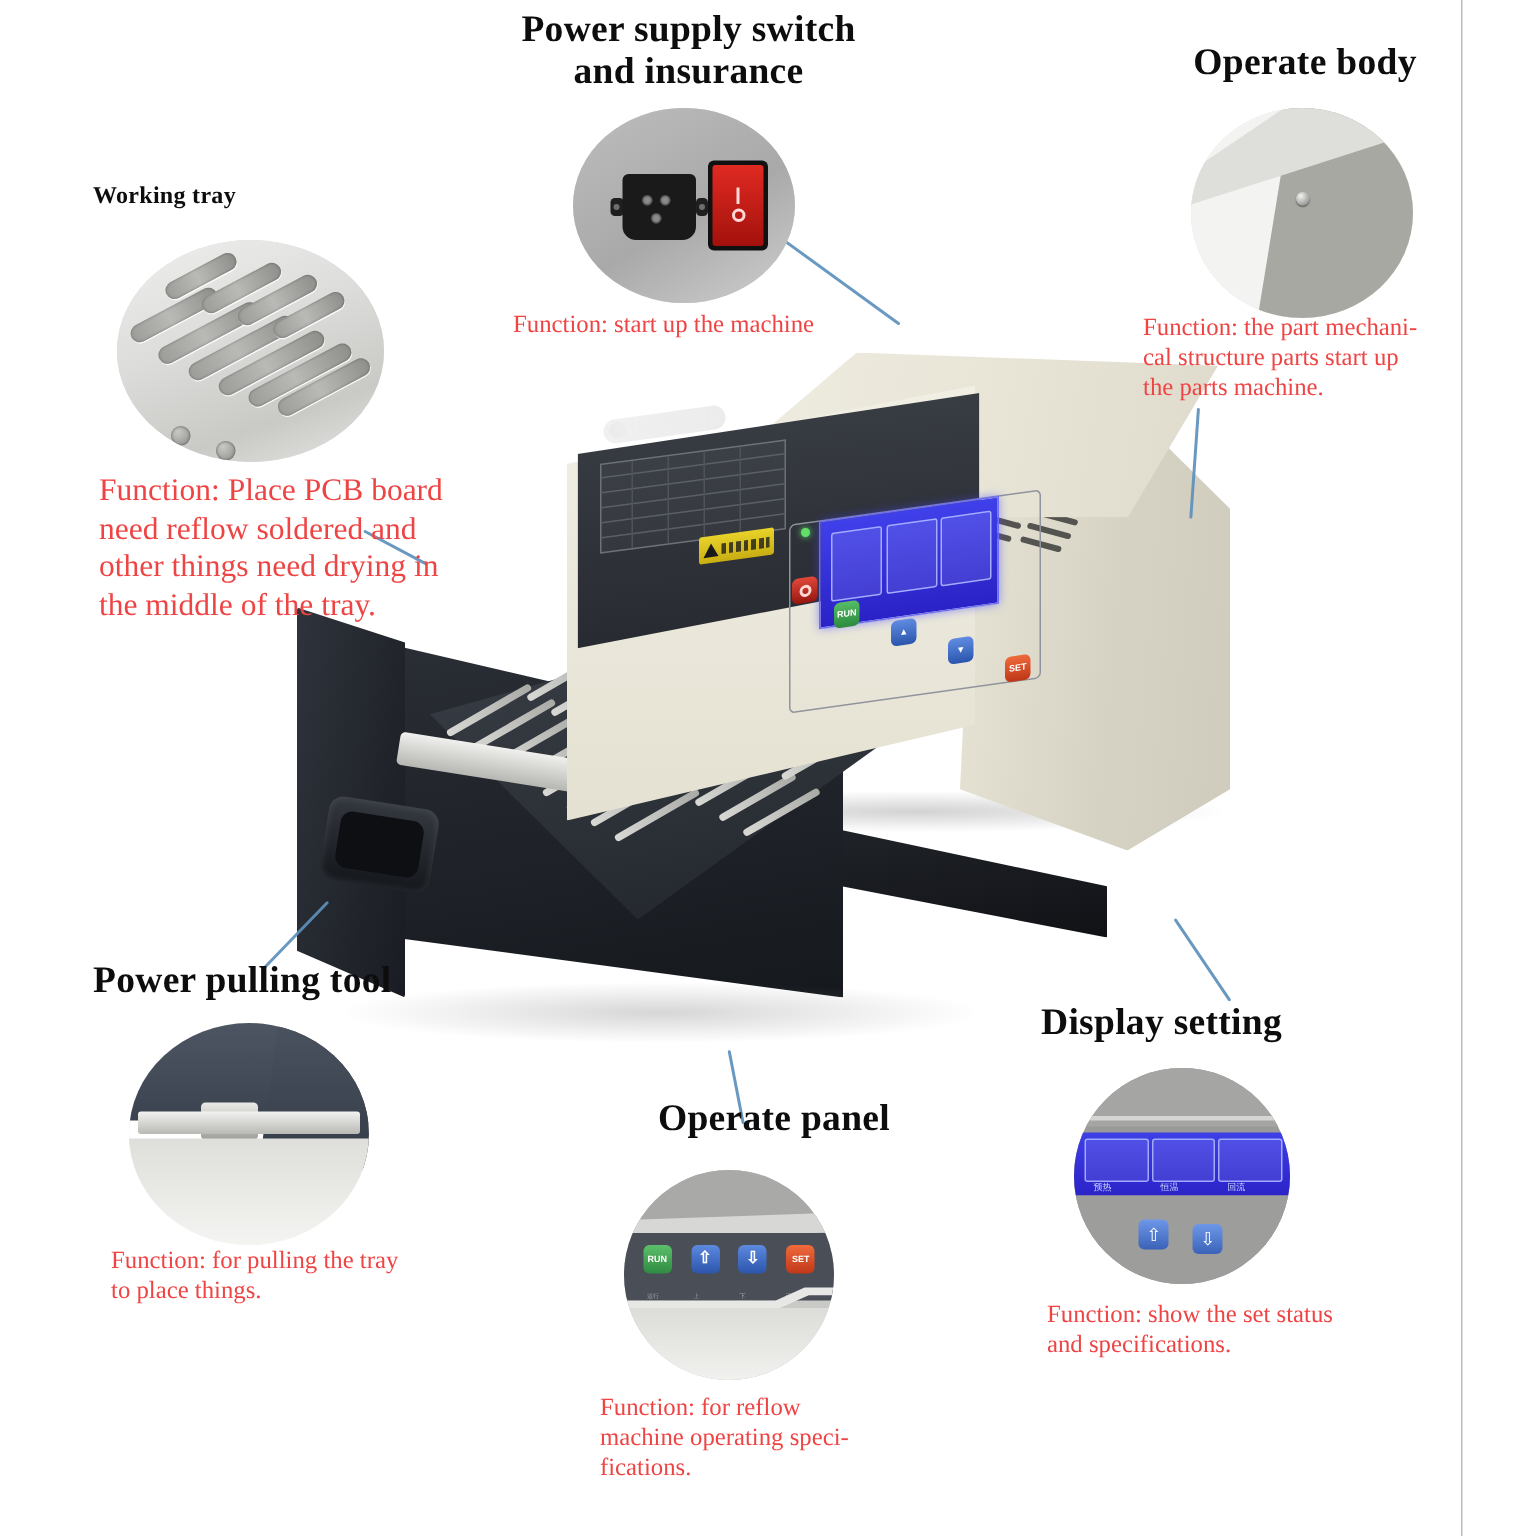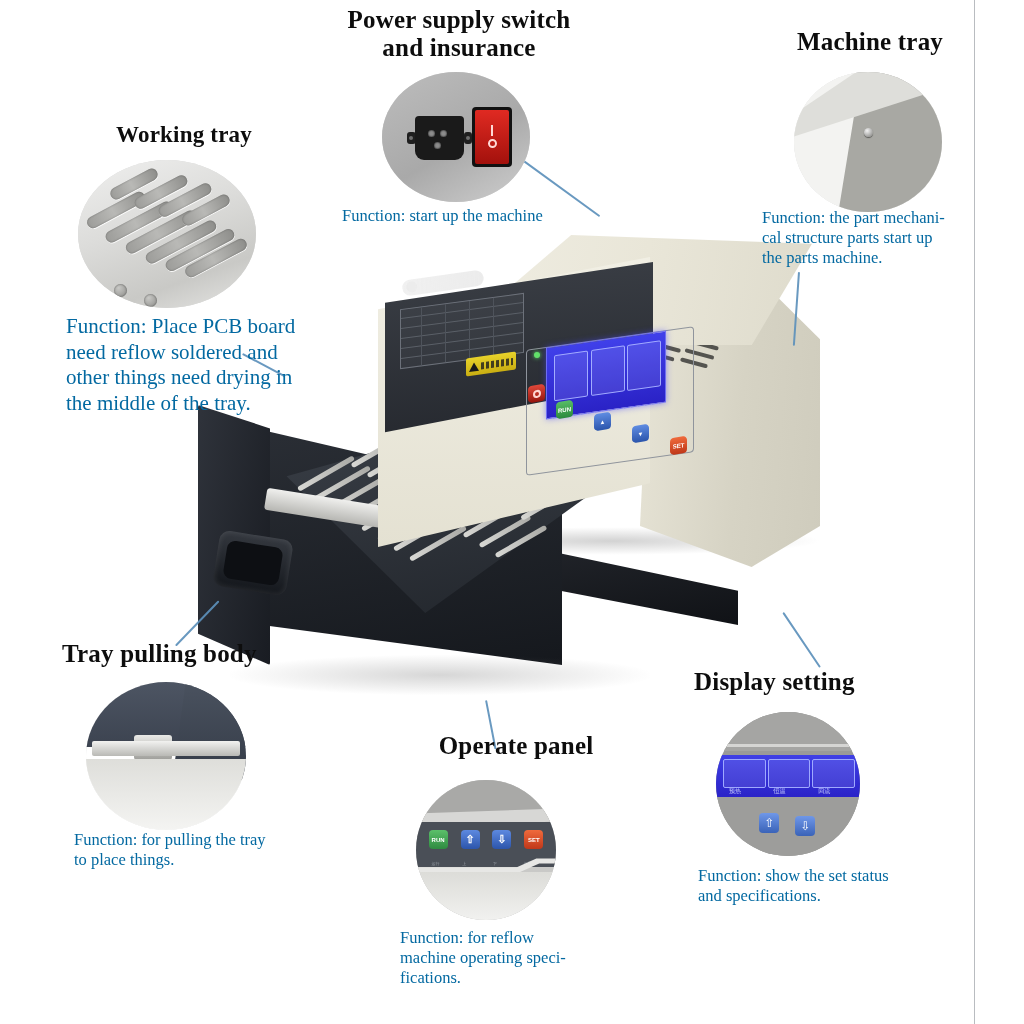--- a/index.html
+++ b/index.html
@@ -19,21 +19,21 @@
   .callout{position:absolute;}
   .callout .title{
     font-family:"Liberation Serif", serif;
     font-weight:bold;
     color:#0d0d0d;
     letter-spacing:.2px;
     line-height:1.12;
   }
   .callout .caption{
     font-family:"Liberation Serif", serif;
-    color:#0369a1;
+    color:#ef4444;
     line-height:1.22;
   }
   .bubble{
     position:absolute;
     border-radius:50%;
     overflow:hidden;
     background:#d8d8d8;
   }
 
   
@@ -301,21 +301,21 @@
   </div>
 
   <div class="leader" style="left:513px;top:152px;width:108px;transform:rotate(36deg);"></div>
   <div class="leader" style="left:800px;top:272px;width:74px;transform:rotate(94deg);"></div>
   <div class="leader" style="left:243px;top:353px;width:48px;transform:rotate(28deg);"></div>
   <div class="leader" style="left:175px;top:645px;width:62px;transform:rotate(-46deg);"></div>
   <div class="leader" style="left:487px;top:700px;width:50px;transform:rotate(79deg);"></div>
   <div class="leader" style="left:784px;top:612px;width:66px;transform:rotate(56deg);"></div>
 
   <div class="callout" style="left:62px;top:122px;width:270px;">
-    <div class="title" style="font-size:23px;text-align:right;width:190px;">Working tray</div>
+    <div class="title" style="font-size:16px;text-align:left;width:190px;">Working tray</div>
     <div class="bubble" style="left:16px;top:38px;width:178px;height:148px;border-radius:50%;">
       <div class="art-tray">
         <div class="slot" style="left:6px;top:44px;width:64px;height:12px;transform:rotate(-28deg);"></div>
         <div class="slot" style="left:24px;top:56px;width:74px;height:12px;transform:rotate(-28deg);"></div>
         <div class="slot" style="left:44px;top:66px;width:78px;height:12px;transform:rotate(-28deg);"></div>
         <div class="slot" style="left:64px;top:76px;width:78px;height:12px;transform:rotate(-28deg);"></div>
         <div class="slot" style="left:84px;top:84px;width:76px;height:12px;transform:rotate(-28deg);"></div>
         <div class="slot" style="left:104px;top:92px;width:68px;height:12px;transform:rotate(-28deg);"></div>
         <div class="slot" style="left:30px;top:18px;width:52px;height:12px;transform:rotate(-28deg);"></div>
         <div class="slot" style="left:54px;top:26px;width:58px;height:12px;transform:rotate(-28deg);"></div>
@@ -349,38 +349,38 @@
               <span class="bar"></span>
               <span class="o"></span>
             </div>
         </div>
       </div>
     </div>
     <div class="caption" style="position:absolute;left:22px;top:200px;width:260px;font-size:16.5px;">Function: start up the machine</div>
   </div>
 
   <div class="callout" style="left:756px;top:28px;width:220px;">
-    <div class="title" style="font-size:25px;text-align:center;width:200px;margin-left:14px;">Machine tray</div>
+    <div class="title" style="font-size:25px;text-align:center;width:200px;margin-left:14px;">Operate body</div>
     <div class="bubble" style="left:38px;top:44px;width:148px;height:140px;">
       <div class="art-body">
         <div class="left"></div>
         <div class="right"></div>
         <div class="topedge"></div>
         <div class="screw"></div>
       </div>
     </div>
     <div class="caption" style="position:absolute;left:6px;top:180px;width:212px;font-size:16.5px;">
       <div>Function: the part mechani-</div>
       <div>cal structure parts start up</div>
       <div>the parts machine.</div>
     </div>
   </div>
 
   <div class="callout" style="left:62px;top:640px;width:270px;">
-    <div class="title" style="font-size:25px;width:240px;">Tray pulling body</div>
+    <div class="title" style="font-size:25px;width:240px;">Power pulling tool</div>
     <div class="bubble" style="left:24px;top:42px;width:160px;height:148px;">
       <div class="art-pull">
         <div class="dark"></div>
         <div class="darkr"></div>
         <div class="lip2"></div>
         <div class="lip"></div>
         <div class="floor"></div>
       </div>
     </div>
     <div class="caption" style="position:absolute;left:12px;top:190px;width:200px;font-size:16.5px;">Function: for pulling the tray to place things.</div>

